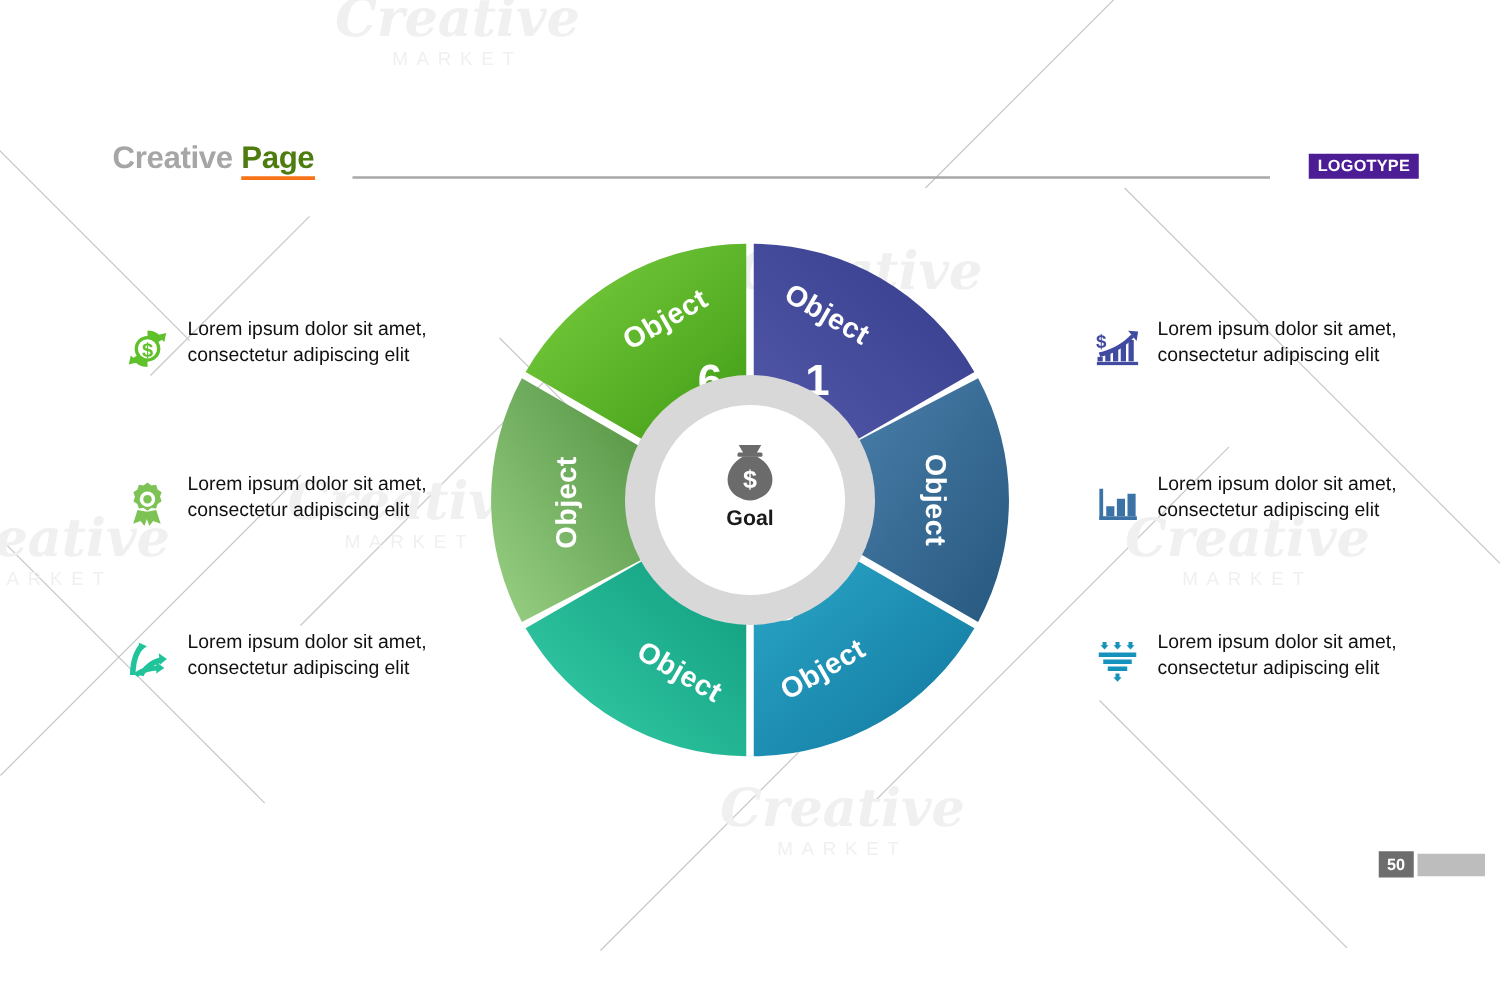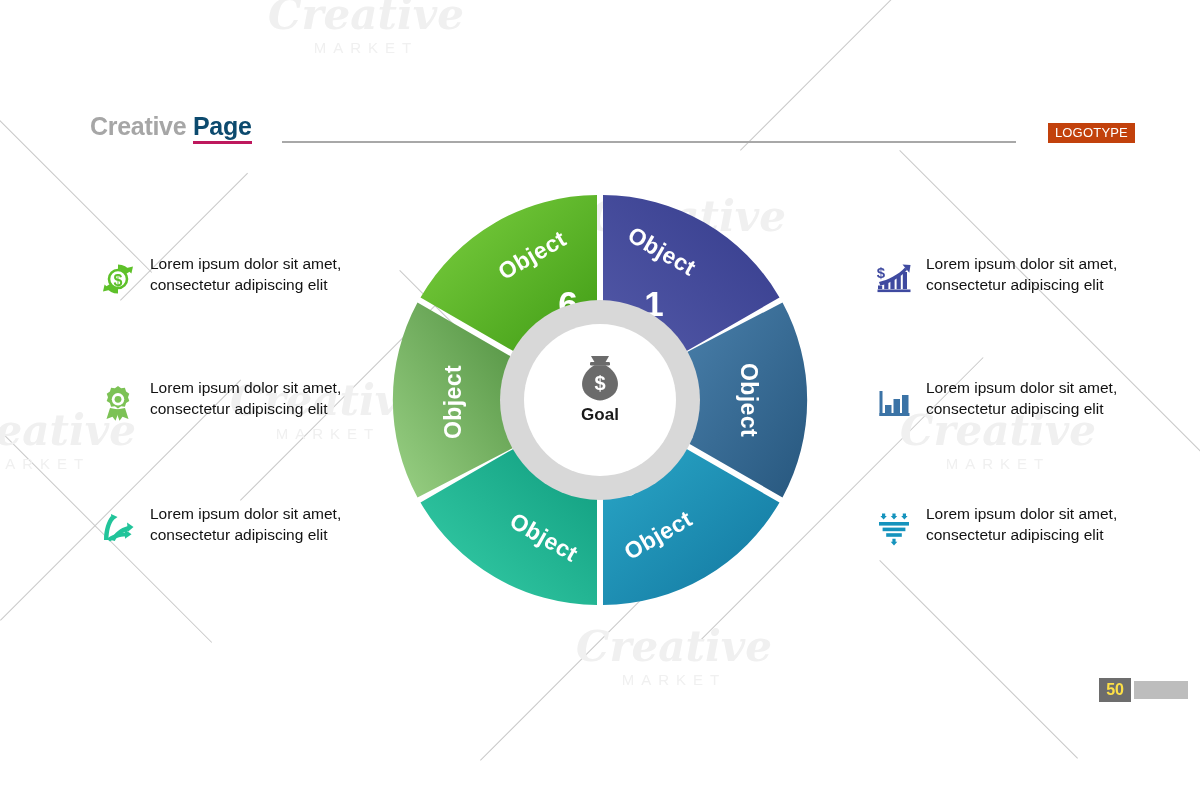--- a/index.html
+++ b/index.html
@@ -65,58 +65,58 @@
     position: absolute;
     left: 0;
     top: 0;
     font-size: 25px;
     font-weight: 700;
     letter-spacing: -0.3px;
     white-space: nowrap;
   }
   .title .t-light { color: #a6a6a6; }
   .title .t-dark {
-    color: #0c4a6e;
-    border-bottom: 3px solid #be185d;
+    color: #4d7c0f;
+    border-bottom: 3px solid #f97316;
     padding-bottom: 1px;
   }
   .header-rule {
     position: absolute;
     left: 192px;
     top: 29px;
     width: 734px;
     height: 2px;
     background: #a8a8a8;
   }
   .logotype {
     position: absolute;
     right: 0;
     top: 11px;
-    background: #c2410c;
+    background: #4c1d95;
     color: #ffffff;
     font-size: 13px;
-    font-weight: 400;
+    font-weight: 700;
     letter-spacing: 0.2px;
     padding: 3px 7px 4px 7px;
     line-height: 1;
   }
 
   
   .footer {
     position: absolute;
     right: 12px;
     bottom: 98px;
     display: flex;
     align-items: center;
     z-index: 10;
   }
   .page-num {
     background: #6d6d6d;
-    color: #fde047;
-    font-size: 16px;
+    color: #ffffff;
+    font-size: 13px;
     font-weight: 700;
     padding: 4px 7px;
     line-height: 1;
   }
   .footer-bar {
     width: 54px;
     height: 18px;
     background: #bdbdbd;
     margin-left: 3px;
   }

